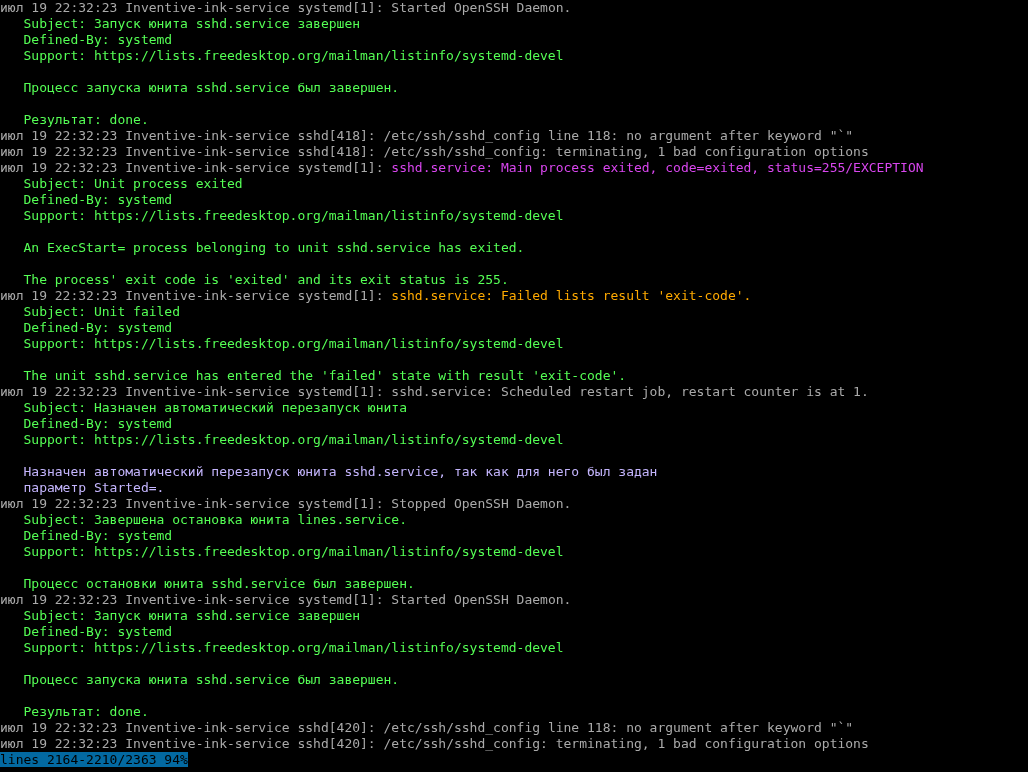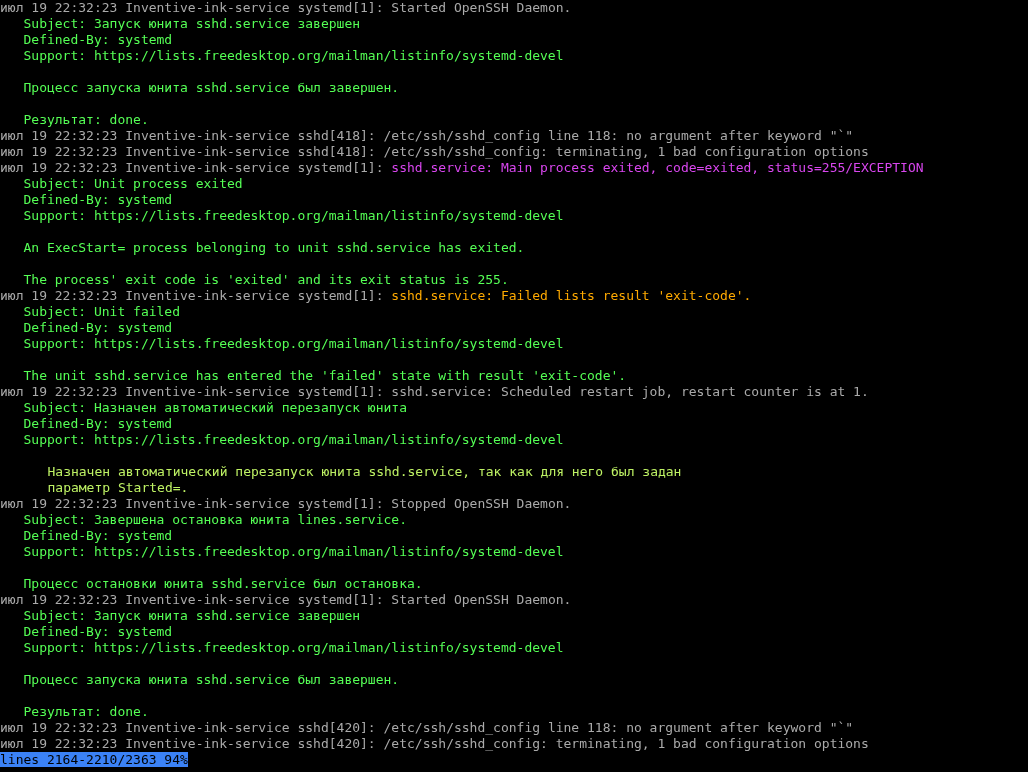--- a/index.html
+++ b/index.html
@@ -15,24 +15,24 @@
     padding: 0;
     font-family: "DejaVu Sans Mono", "Liberation Mono", Consolas, monospace;
     font-size: 13px;
     line-height: 16px;
     color: #aaaaaa;
     white-space: pre;
     letter-spacing: 0px;
   }
   .w   { color: #d946ef; margin-top: 43px; } 
   .g   { color: #55ff55; margin-top: 8px; } 
-  .dg  { color: #bef264; padding-left: 24px; } 
+  .dg  { color: #c4b5fd; } 
   .o   { color: #ffaa00; } 
   .status {
-    background: #3b82f6;
+    background: #0369a1;
     color: #000000;
   }
 </style>
 </head>
 <body>
 
 <pre class="terminal"><span><span>июл 19 22:32:23 Inventive-ink-service </span><span>systemd[1]: </span><span>Started OpenSSH Daemon.</span></span>
 <span class="g"><span>   </span><span>Subject: Запуск юнита sshd.service завершен</span></span>
 <span class="g"><span>   </span><span>Defined-By: systemd</span></span>
 <span class="g"><span>   </span><span>Support: https://lists.freedesktop.org/mailman/listinfo/systemd-devel</span></span>
@@ -61,21 +61,21 @@
 <span class="g"><span>   </span><span>Defined-By: systemd</span></span>
 <span class="g"><span>   </span><span>Support: https://lists.freedesktop.org/mailman/listinfo/systemd-devel</span></span>
 <span class="g"><span>   </span></span>
 <span class="dg"><span>   </span><span>Назначен автоматический перезапуск юнита sshd.service, так как для него был задан</span></span>
 <span class="dg"><span>   </span><span>параметр Started=.</span></span>
 <span><span>июл 19 22:32:23 Inventive-ink-service </span><span>systemd[1]: </span><span>Stopped OpenSSH Daemon.</span></span>
 <span class="g"><span>   </span><span>Subject: Завершена остановка юнита lines.service.</span></span>
 <span class="g"><span>   </span><span>Defined-By: systemd</span></span>
 <span class="g"><span>   </span><span>Support: https://lists.freedesktop.org/mailman/listinfo/systemd-devel</span></span>
 <span class="g"><span>   </span></span>
-<span class="g"><span>   </span><span>Процесс остановки юнита sshd.service был остановка.</span></span>
+<span class="g"><span>   </span><span>Процесс остановки юнита sshd.service был завершен.</span></span>
 <span><span>июл 19 22:32:23 Inventive-ink-service </span><span>systemd[1]: </span><span>Started OpenSSH Daemon.</span></span>
 <span class="g"><span>   </span><span>Subject: Запуск юнита sshd.service завершен</span></span>
 <span class="g"><span>   </span><span>Defined-By: systemd</span></span>
 <span class="g"><span>   </span><span>Support: https://lists.freedesktop.org/mailman/listinfo/systemd-devel</span></span>
 <span class="g"><span>   </span></span>
 <span class="g"><span>   </span><span>Процесс запуска юнита sshd.service был завершен.</span></span>
 <span class="g"><span>   </span></span>
 <span class="g"><span>   </span><span>Результат: done.</span></span>
 <span><span>июл 19 22:32:23 Inventive-ink-service </span><span>sshd[420]: </span><span>/etc/ssh/sshd_config line 118: no argument after keyword "`"</span></span>
 <span><span>июл 19 22:32:23 Inventive-ink-service </span><span>sshd[420]: </span><span>/etc/ssh/sshd_config: terminating, 1 bad configuration options</span></span>

